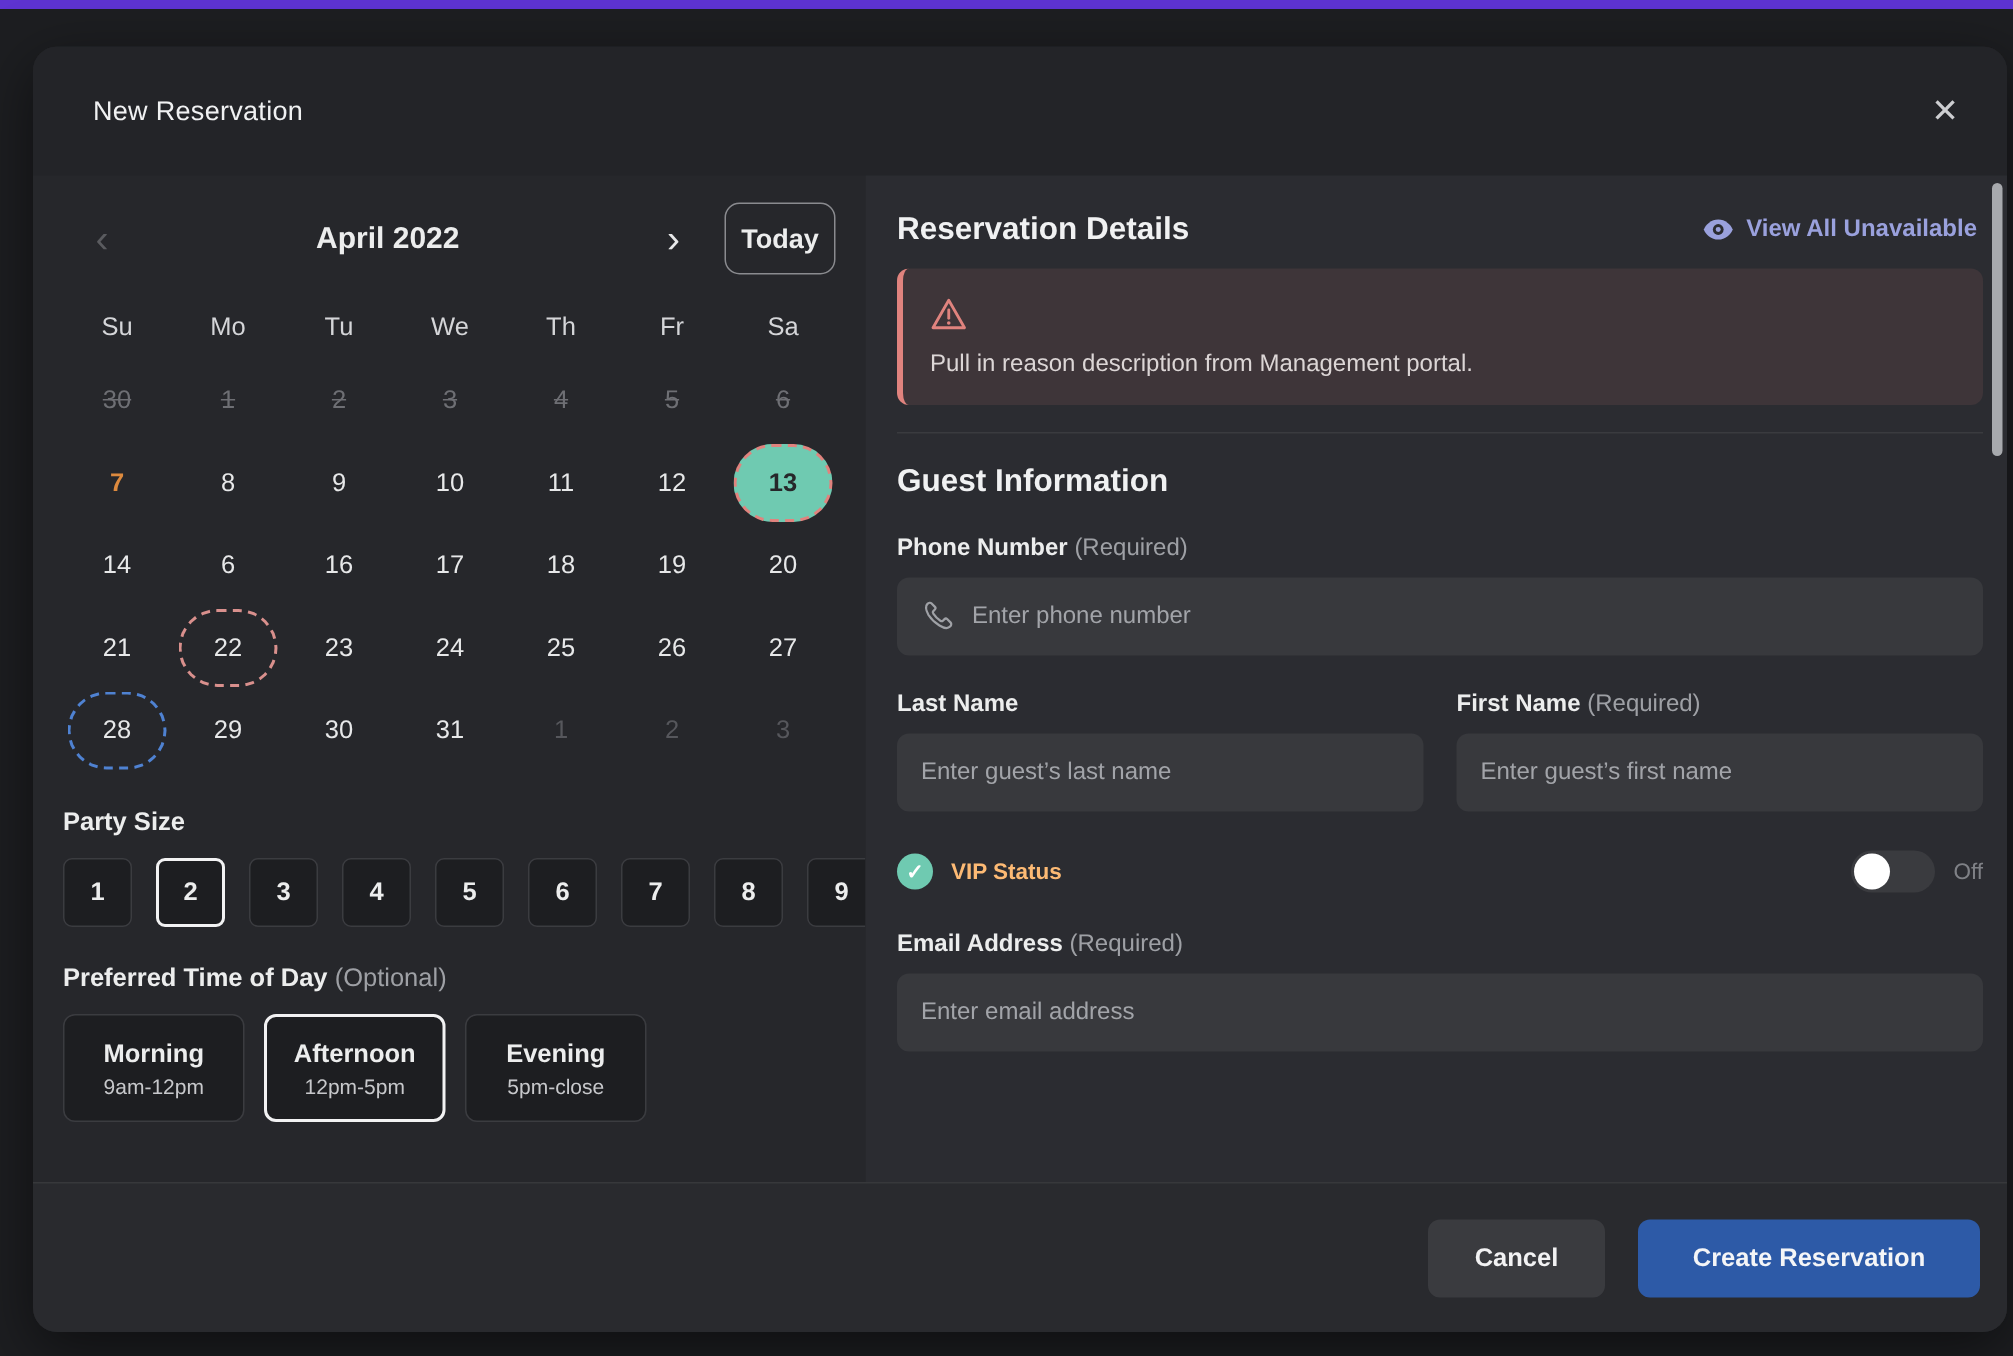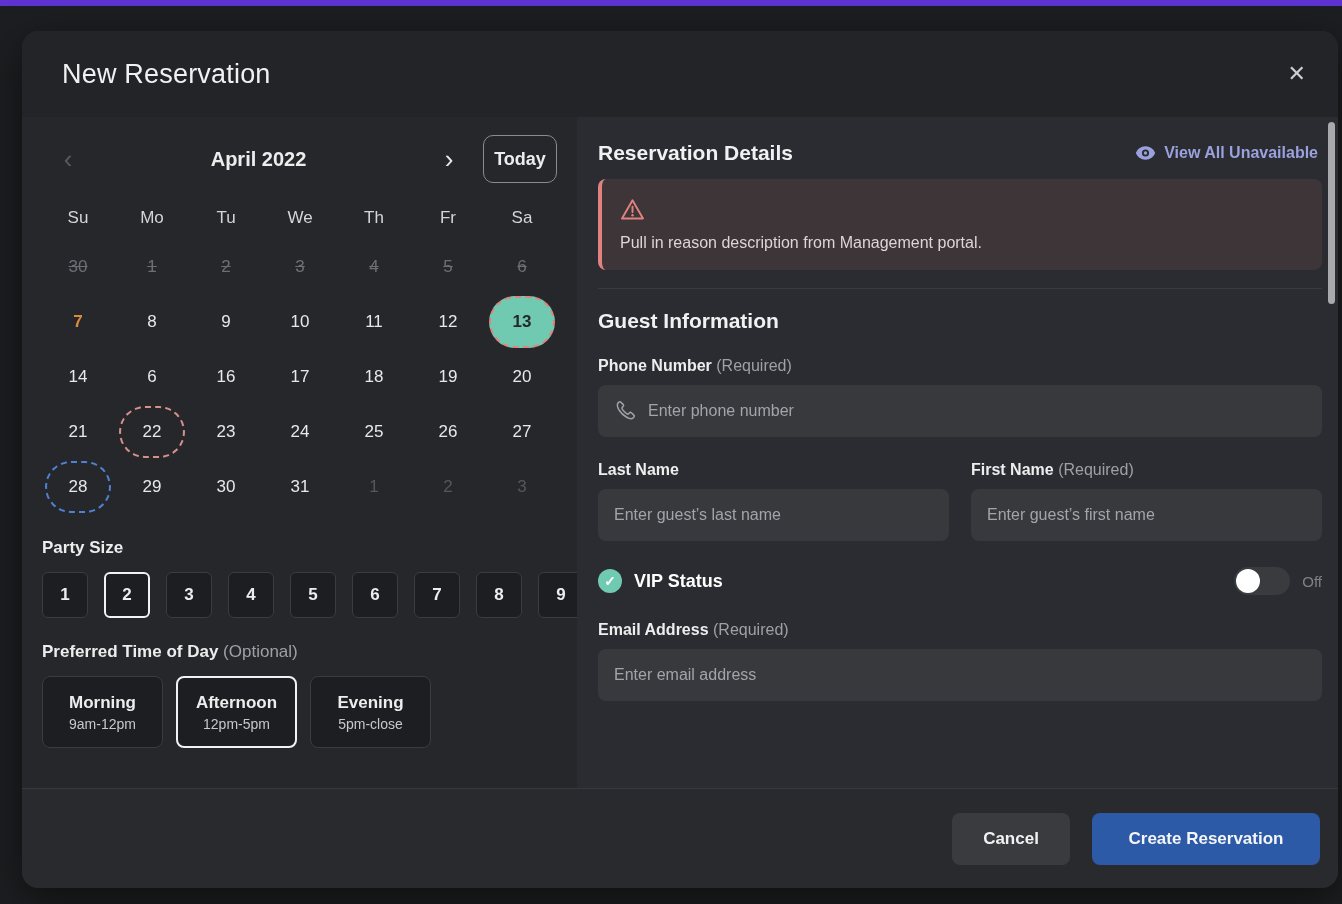--- a/index.html
+++ b/index.html
@@ -7,21 +7,21 @@
               font-family:"Liberation Sans", sans-serif; }
   .topbar { position:absolute; left:0; top:0; width:1342px; height:6px; background:#5e33d1; }
 
   .modal { position:absolute; left:22px; top:31px; width:1316px; height:857px;
            background:#232428; border-radius:16px; overflow:hidden;
            box-shadow:0 12px 40px rgba(0,0,0,.5); display:flex; flex-direction:column; }
 
   
   .mheader { height:86px; flex:0 0 86px; display:flex; align-items:center;
              padding:0 26px 0 40px; background:#232428; }
-  .mtitle { font-size:27px; font-weight:400; color:#f0f1f2; letter-spacing:.2px; flex:1; }
+  .mtitle { font-size:18px; font-weight:400; color:#f0f1f2; letter-spacing:.2px; flex:1; }
   .close { font-size:22px; color:#cdced1; cursor:pointer; padding:4px 6px; }
 
   
   .content { flex:1 1 auto; display:flex; min-height:0; }
   .left-panel  { width:555px; flex:0 0 555px; background:#26272b; overflow:hidden; }
   .right-panel { flex:1; background:#2b2c31; position:relative; overflow:hidden;
                  padding:0 16px 0 21px; }
 
   
   .calnav { display:flex; align-items:center; margin:18px 20px 0 34px; height:48px; }
@@ -90,21 +90,21 @@
                     font-size:16px; color:#e8e9ea; font-family:inherit; }
   .inputbox input::placeholder { color:#a2a4a9; }
 
   .names { display:grid; grid-template-columns:1fr 1fr; column-gap:22px; margin-top:0; }
 
   .viprow { margin-top:26px; display:flex; align-items:center; }
   .vipleft { flex:1; display:flex; align-items:center; gap:12px; }
   .checkcircle { width:24px; height:24px; border-radius:50%; background:#6fcab1;
                  display:flex; align-items:center; justify-content:center;
                  color:#fff; font-size:14px; font-weight:700; }
-  .viplabel { font-size:18px; font-weight:700; color:#ffffff; }
+  .viplabel { font-size:15px; font-weight:700; color:#fdba74; }
   .vipright { display:flex; align-items:center; gap:12px; }
   .toggle { width:56px; height:28px; border-radius:14px; background:#3a3b3f;
             position:relative; cursor:pointer; }
   .knob { position:absolute; left:2px; top:2px; width:24px; height:24px; border-radius:50%;
           background:#fff; }
   .offtext { font-size:15px; color:#7f8186; }
 
   
   .mfooter { flex:0 0 100px; background:#292a2e; border-top:1px solid #37383b;
              display:flex; align-items:center; justify-content:flex-end;

